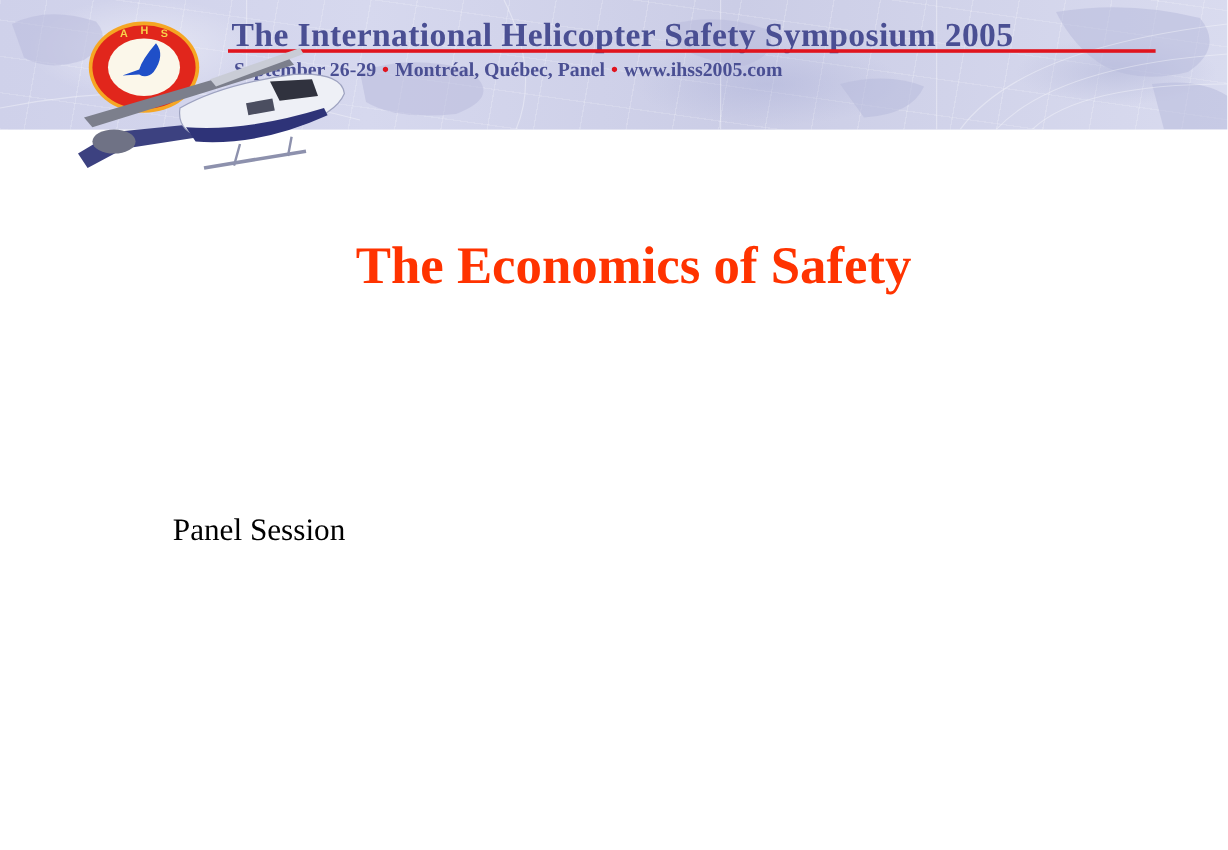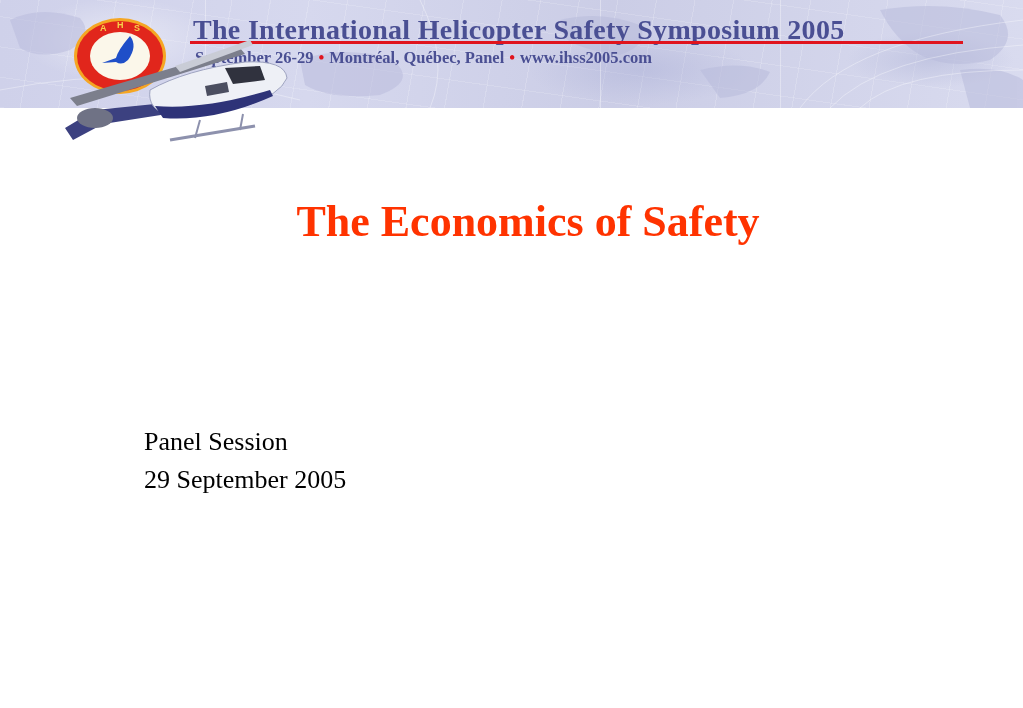--- a/index.html
+++ b/index.html
@@ -112,14 +112,13 @@
   <polygon points="150,46 172,42 174,52 152,56" fill="#4b4e60"></polygon>
 
   <path d="M115 100 L200 86" stroke="#8d91ad" stroke-width="3" fill="none"></path>
   <path d="M140 98 L145 80 M185 90 L188 74" stroke="#8d91ad" stroke-width="2" fill="none"></path>
 </svg>
 
 <div class="title">The Economics of Safety</div>
 
 <div class="subtitle">
   <div>Panel Session</div>
-  <div>29 September 2005</div>
 </div>
 
 </body></html>

